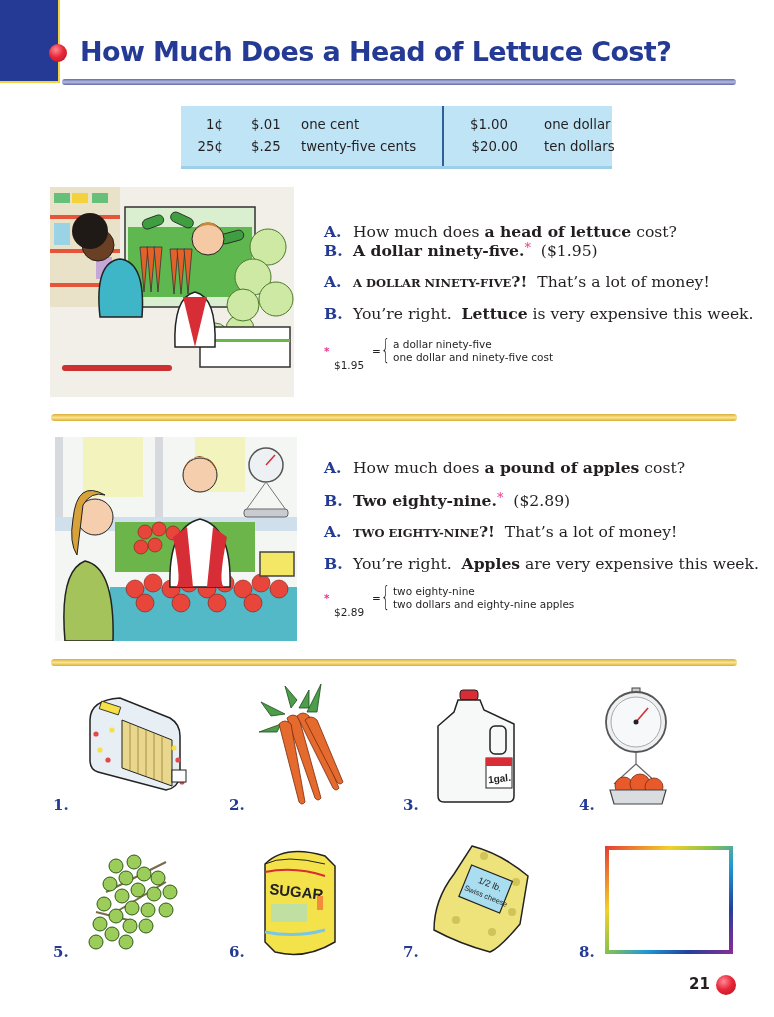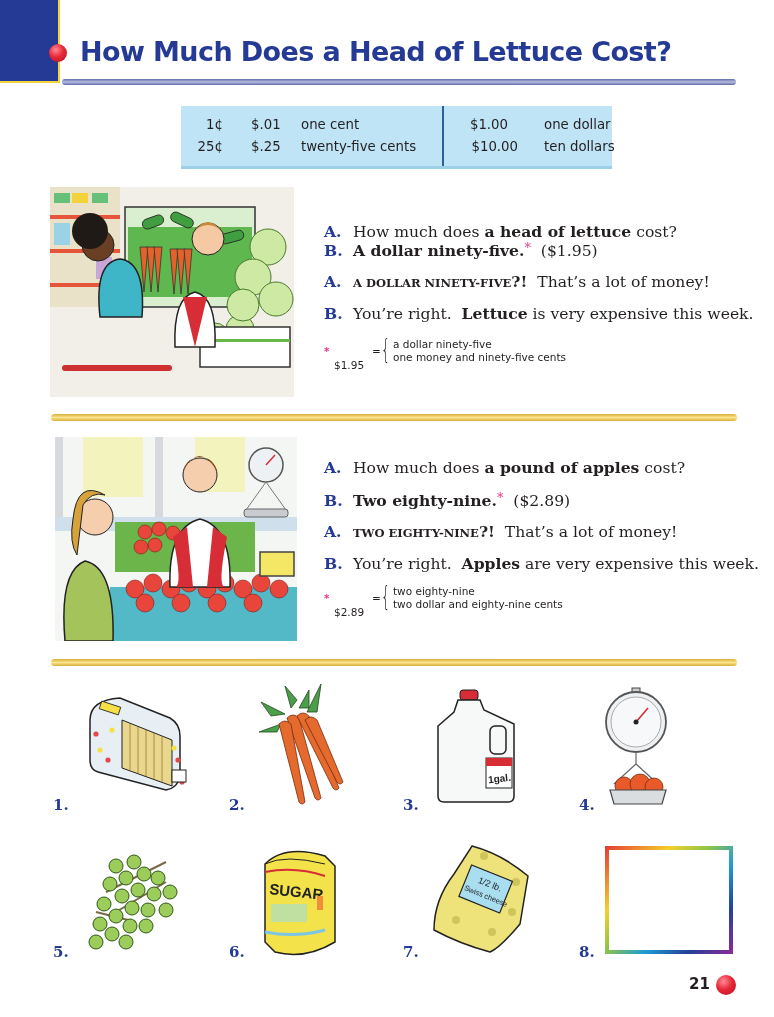--- a/index.html
+++ b/index.html
@@ -61,21 +61,21 @@
 <div class="money-table">
   <span class="mt-cell r" style="left:8px;width:34px;top:11px">1¢</span>
   <span class="mt-cell" style="left:70px;top:11px">$.01</span>
   <span class="mt-cell" style="left:120px;top:11px">one cent</span>
   <span class="mt-cell r" style="left:8px;width:34px;top:33px">25¢</span>
   <span class="mt-cell" style="left:70px;top:33px">$.25</span>
   <span class="mt-cell" style="left:120px;top:33px">twenty-five cents</span>
   <div class="money-divider"></div>
   <span class="mt-cell r" style="left:265px;width:62px;top:11px">$1.00</span>
   <span class="mt-cell" style="left:363px;top:11px">one dollar</span>
-  <span class="mt-cell r" style="left:275px;width:62px;top:33px">$10.00</span>
+  <span class="mt-cell r" style="left:275px;width:62px;top:33px">$20.00</span>
   <span class="mt-cell" style="left:363px;top:33px">ten dollars</span>
 </div>
 
 <div class="scene-img scene1">
   <svg width="244" height="210" viewBox="0 0 244 210">
     <rect width="244" height="210" fill="#f2efe8"></rect>
     <rect x="0" y="0" width="70" height="120" fill="#e9e2c8"></rect>
     <rect x="4" y="6" width="16" height="10" fill="#66c07a"></rect>
       <rect x="22" y="6" width="16" height="10" fill="#f3d23c"></rect>
       <rect x="42" y="6" width="16" height="10" fill="#66c07a"></rect>
@@ -133,21 +133,21 @@
   <div class="dline" style="top:96px">
     <span class="spk">B.</span><span>You’re right.</span>&nbsp;&nbsp;<span class="b">Lettuce</span>&nbsp;<span>is very expensive this week.</span>
   </div>
 </div>
 <div class="footnote" style="top:340px">
   <span class="fn-star">*</span>
   <span class="fn-val">$1.95</span>
   <span class="fn-eq">=</span>
   <span class="fn-brace">{</span>
   <span class="fn-l1">a dollar ninety-five</span>
-  <span class="fn-l2">one money and ninety-five cents</span>
+  <span class="fn-l2">one dollar and ninety-five cost</span>
 </div>
 
 <div class="gold-rule" style="top:414px"></div>
 
 <div class="scene-img scene2">
   <svg width="242" height="204" viewBox="0 0 242 204">
     <rect width="242" height="204" fill="#f4f6f4"></rect>
     <rect x="0" y="0" width="8" height="90" fill="#d6dade"></rect>
       <rect x="100" y="0" width="8" height="90" fill="#d6dade"></rect>
     <rect x="28" y="0" width="60" height="60" fill="#f3f3bd"></rect>
@@ -206,21 +206,21 @@
   <div class="dline" style="top:96px">
     <span class="spk">B.</span><span>You’re right.</span>&nbsp;&nbsp;<span class="b">Apples</span>&nbsp;<span>are very expensive this week.</span>
   </div>
 </div>
 <div class="footnote" style="top:587px">
   <span class="fn-star">*</span>
   <span class="fn-val">$2.89</span>
   <span class="fn-eq">=</span>
   <span class="fn-brace">{</span>
   <span class="fn-l1">two eighty-nine</span>
-  <span class="fn-l2">two dollar and eighty-nine cents</span>
+  <span class="fn-l2">two dollars and eighty-nine apples</span>
 </div>
 
 <div class="gold-rule" style="top:659px"></div>
 
 <span class="item-num" style="left:53px;top:796px">1.</span>
 <div class="art" style="left:82px;top:690px">
   <svg width="120" height="112" viewBox="0 0 120 112">
     <path d="M8 30 q0 -20 30 -22 l50 20 q10 6 10 18 v40 q-2 12 -14 14 l-68 -18 q-8 -2 -8 -12 z" fill="#e7eef4" stroke="#222" stroke-width="1.5"></path>
     <path d="M40 30 l50 20 v46 l-50 -18 z" fill="#e9d78e" stroke="#222" stroke-width="1"></path>
     <g stroke="#9a7a30" stroke-width="0.8">

